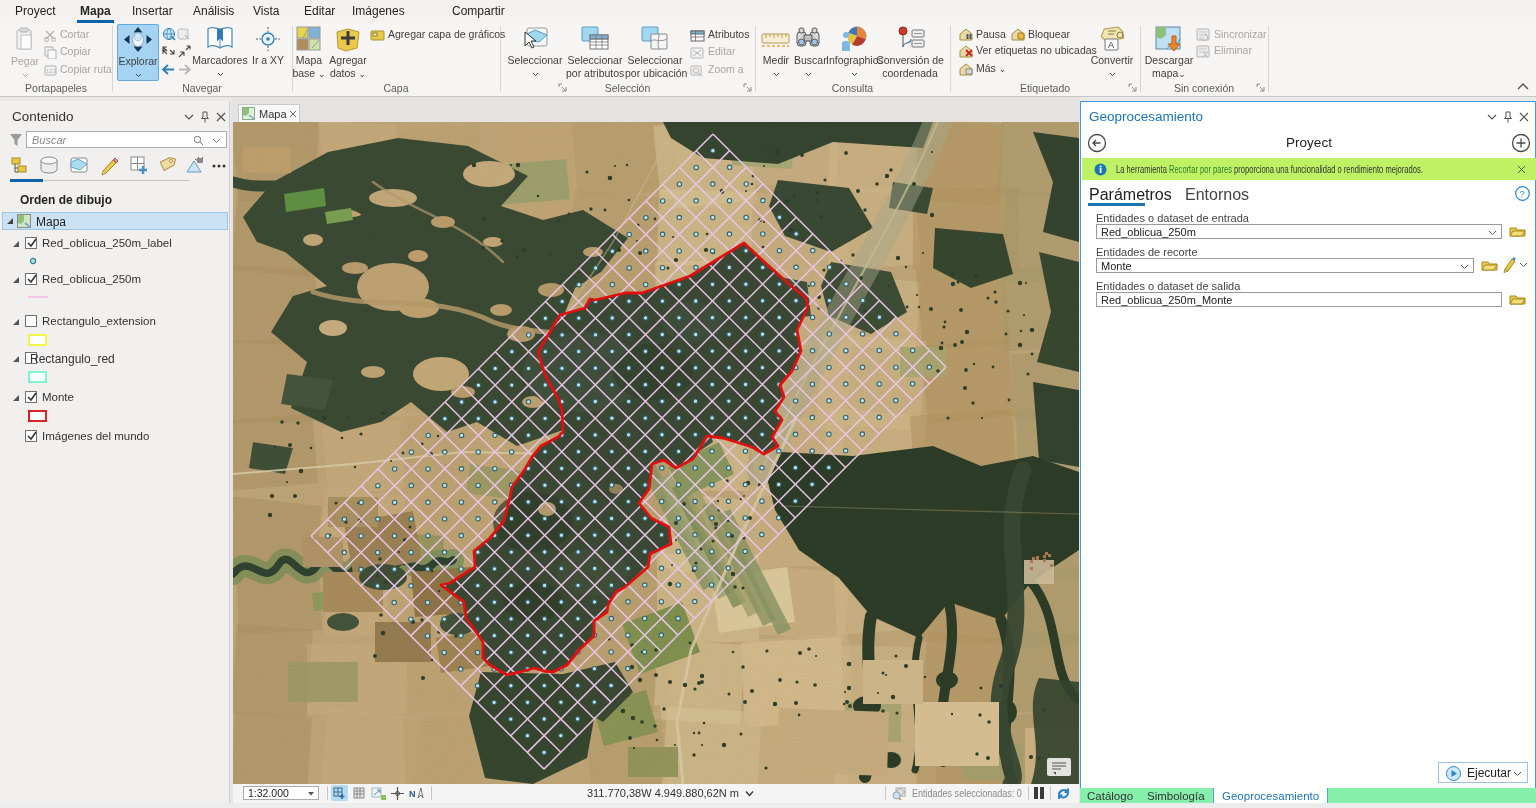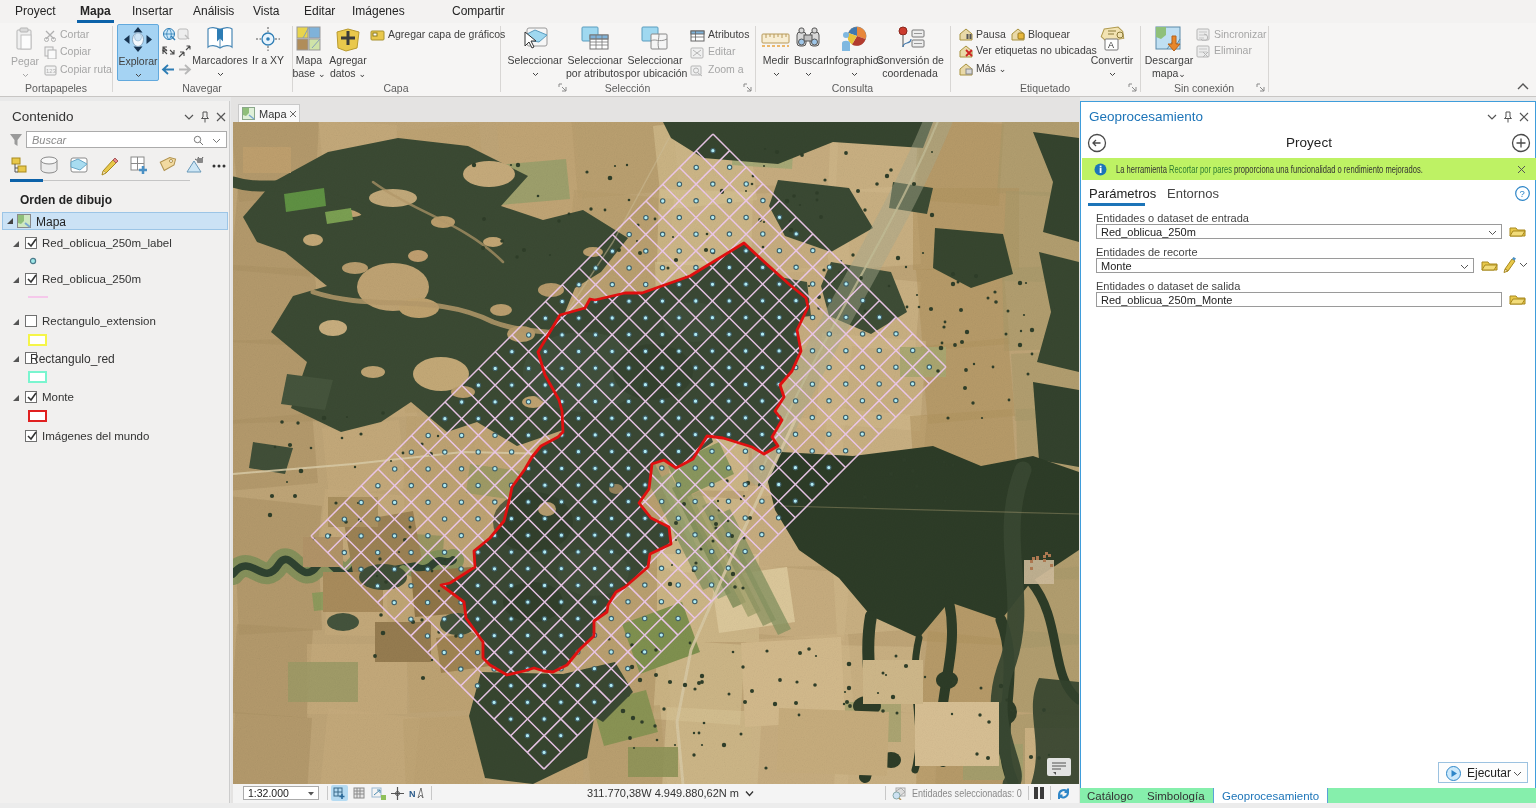--- a/index.html
+++ b/index.html
@@ -1458,21 +1458,21 @@
     <svg class="abs" style="left:12px;top:5px" width="13" height="13">
           <circle cx="6.5" cy="6.5" r="6" fill="#1c74b8"></circle>
           <rect x="5.7" y="5" width="1.8" height="5" fill="#fff"></rect>
           <rect x="5.7" y="2.6" width="1.8" height="1.8" fill="#fff"></rect>
         </svg>
     <div class="abs" style="left:34px;top:5px;font-size:10.5px;color:#333;white-space:nowrap;transform:scaleX(0.72);transform-origin:0 50%">La herramienta <span style="color:#2e7d32">Recortar por pares</span> proporciona una funcionalidad o rendimiento mejorados.</div>
     <svg class="abs" style="left:435px;top:7px" width="9" height="9">
           <path d="M1,1 L8,8 M8,1 L1,8" stroke="#555" fill="none"></path>
         </svg>
   </div>
-  <div class="abs" style="left:8px;top:84px;font-size:13px;color:#222">Parámetros&nbsp;&nbsp;&nbsp;<span style="color:#444">Entornos</span></div>
+  <div class="abs" style="left:8px;top:84px;font-size:16px;color:#222">Parámetros&nbsp;&nbsp;&nbsp;<span style="color:#444">Entornos</span></div>
   <div class="abs" style="left:7px;top:101px;width:57px;height:2.5px;background:#1c74b8"></div>
   <svg class="abs" style="left:434px;top:84px" width="15" height="15">
         <circle cx="7.5" cy="7.5" r="6.8" fill="none" stroke="#2e86c8" stroke-width="1.2"></circle>
         <text x="4.5" y="11" font-size="9.5" fill="#2e86c8">?</text>
       </svg>
   <div class="abs" style="left:15px;top:110px;font-size:11px;color:#444">Entidades o dataset de entrada</div>
   <div class="abs" style="left:15px;top:122px;width:406px;height:15px;background:#fff;border:1px solid #9a9a9a;font-size:11px;color:#222">
         <span style="position:absolute;left:4px;top:1px">Red_oblicua_250m</span>
     <svg class="abs" style="right:4px;top:5px" width="9" height="6">
           <path d="M1,1 L4.5,4.5 L8,1" stroke="#555" fill="none"></path>

